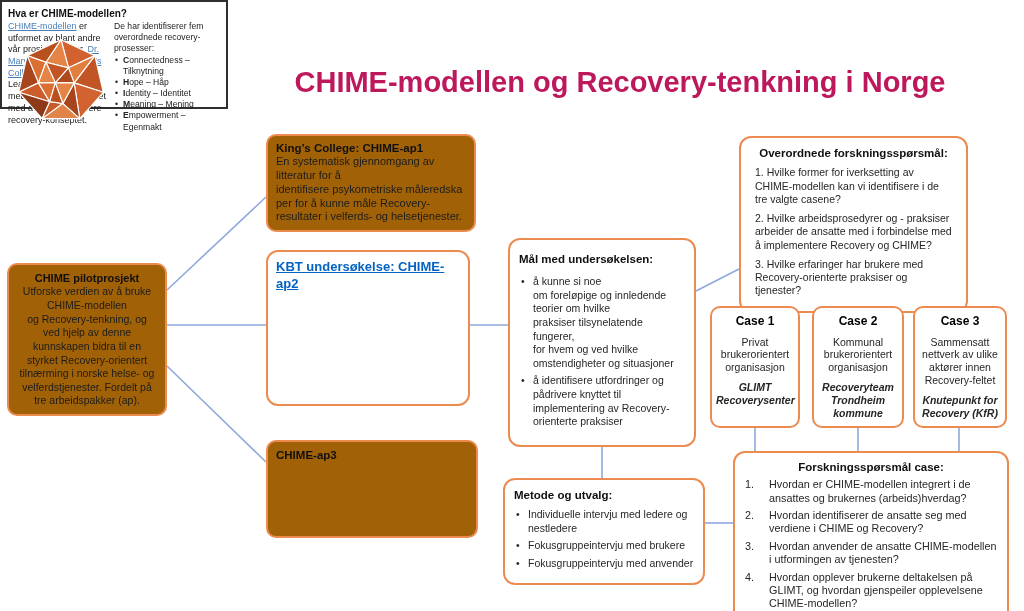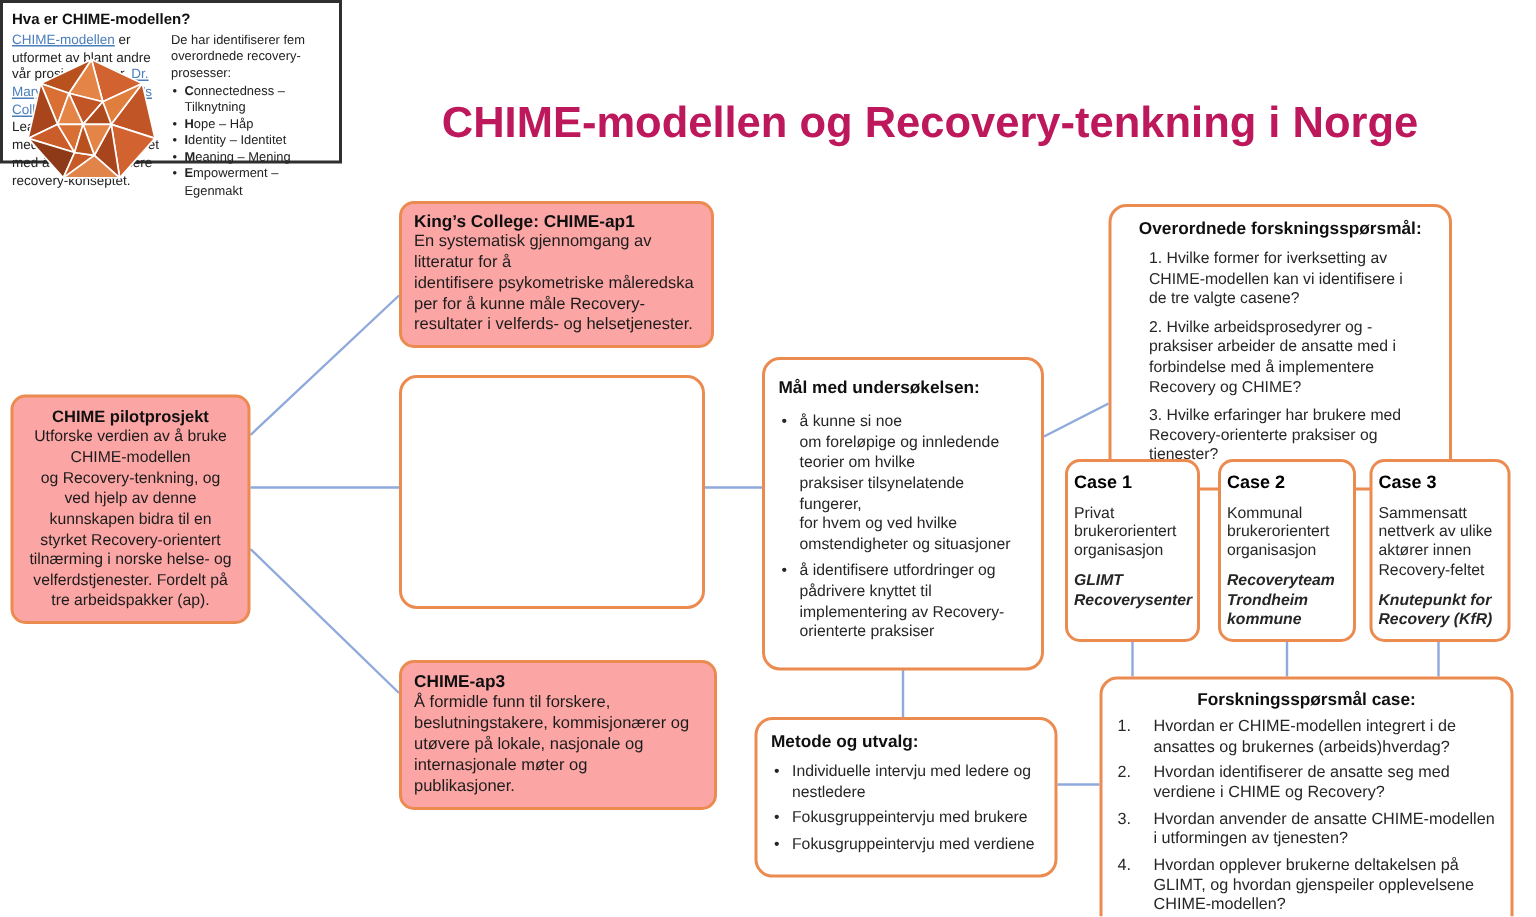--- a/index.html
+++ b/index.html
@@ -10,21 +10,21 @@
   
   #logo{position:absolute;left:14px;top:34px;width:94px;height:94px;}
   #logo-text{position:absolute;left:106px;top:40px;font-size:64px;font-weight:400;
              color:#2e2e2e;letter-spacing:1px;line-height:1;}
   #main-title{position:absolute;left:240px;top:66px;width:760px;text-align:center;
               font-size:29px;font-weight:bold;color:#be185d;}
 
   
   .box{position:absolute;box-sizing:border-box;background:#fff;border:2px solid #EC8B50;
        border-radius:12px;padding:8px 9px;}
-  .box.blue{background:#fca5a5;border-radius:10px;color:#1c1c1c;}
+  .box.blue{background:#a16207;border-radius:10px;color:#1c1c1c;}
   .bh{font-weight:bold;color:#101010;}
   .pre{white-space:pre-line;}
 
   #box-ap1{left:266px;top:134px;width:210px;min-height:98px;font-size:11px;line-height:1.25;padding:5px 8px;}
   #box-ap1 .bh{font-size:11.5px;}
 
   #box-pilot{left:7px;top:263px;width:160px;min-height:150px;text-align:center;
              font-size:10.5px;line-height:1.3;padding:6px 4px;}
   #box-pilot .bh{font-size:11px;}
 
@@ -32,24 +32,24 @@
   #box-ap2 .link-title{font-size:13px;font-weight:bold;color:#0563C1;text-decoration:underline;display:inline-block;margin-bottom:1px;}
 
   #box-ap3{left:266px;top:440px;width:212px;min-height:98px;font-size:11px;line-height:1.26;padding:6px 8px;}
   #box-ap3 .bh{font-size:11.5px;}
 
   #box-goal{left:508px;top:238px;width:188px;min-height:190px;font-size:10.5px;line-height:1.3;padding:12px 9px;}
   #box-goal .bh{font-size:11.5px;margin-bottom:8px;}
 
   #box-rq{left:739px;top:136px;width:229px;min-height:146px;font-size:10.5px;line-height:1.26;padding:8px 9px;}
   #box-rq .bh{text-align:center;font-size:11.5px;margin-bottom:4px;}
-  #box-rq .rq-item{margin:6px 16px;}
+  #box-rq .rq-item{margin:6px 5px;}
 
   .case{position:absolute;top:306px;box-sizing:border-box;background:#fff;border:2px solid #EC8B50;
-        border-radius:10px;min-height:122px;font-size:10.5px;line-height:1.22;padding:6px 4px;}
+        border-radius:10px;min-height:122px;text-align:center;font-size:10.5px;line-height:1.22;padding:6px 4px;}
   .case:nth-child(1){left:710px;width:90px;}
   .case:nth-child(2){left:812px;width:92px;}
   .case:nth-child(3){left:913px;width:94px;}
   .case .ct{font-weight:bold;font-size:12px;color:#000;margin-bottom:7px;}
   .case .cd{white-space:pre-line;margin-bottom:7px;}
   .case .co{white-space:pre-line;font-style:italic;font-weight:bold;}
 
   #box-cq{left:733px;top:451px;width:276px;min-height:153px;font-size:10.8px;line-height:1.24;padding:7px 10px;}
   #box-cq .bh{text-align:center;font-size:11.5px;margin-bottom:3px;}
   .numitem{display:flex;margin:4px 0;}
@@ -141,30 +141,26 @@
 ved hjelp av denne
 kunnskapen bidra til en
 styrket Recovery-orientert
 tilnærming i norske helse- og
 velferdstjenester. Fordelt på
 tre arbeidspakker (ap).</div>
   </div>
 
   
   <div class="box" id="box-ap2">
+    <span class="link-title">KBT undersøkelse: CHIME-ap2</span>
   </div>
 
   
   <div class="box blue" id="box-ap3">
     <div class="bh">CHIME-ap3</div>
-    <div class="pre">Å formidle funn til forskere,
-beslutningstakere, kommisjonærer og
-utøvere på lokale, nasjonale og
-internasjonale møter og
-publikasjoner.</div>
   </div>
 
   
   <div class="box" id="box-goal">
     <div class="bh">Mål med undersøkelsen:</div>
     <div>
         <div class="bullet">
         <span class="btxt">å kunne si noe
 om foreløpige og innledende
 teorier om hvilke
@@ -245,21 +241,21 @@
     <div class="bh">Metode og utvalg:</div>
     <div>
         <div class="bullet">
         <span class="btxt">Individuelle intervju med ledere og
 nestledere</span>
       </div>
         <div class="bullet">
         <span class="btxt">Fokusgruppeintervju med brukere</span>
       </div>
         <div class="bullet">
-        <span class="btxt">Fokusgruppeintervju med verdiene</span>
+        <span class="btxt">Fokusgruppeintervju med anvender</span>
       </div>
       </div>
   </div>
 
   
   <div id="box-info">
     <div class="bh">Hva er CHIME-modellen?</div>
     <div class="info-cols">
       <div class="info-left">
         <span class="ilink">CHIME-modellen</span><span> er utformet av blant andre vår prosjektpartner, </span><span class="ilink">Dr. Mary Leamy ved King’s College London.</span><span> Dr. Leamy og hennes medarbeidere har jobbet med å operasjonalisere recovery-konseptet.</span>

